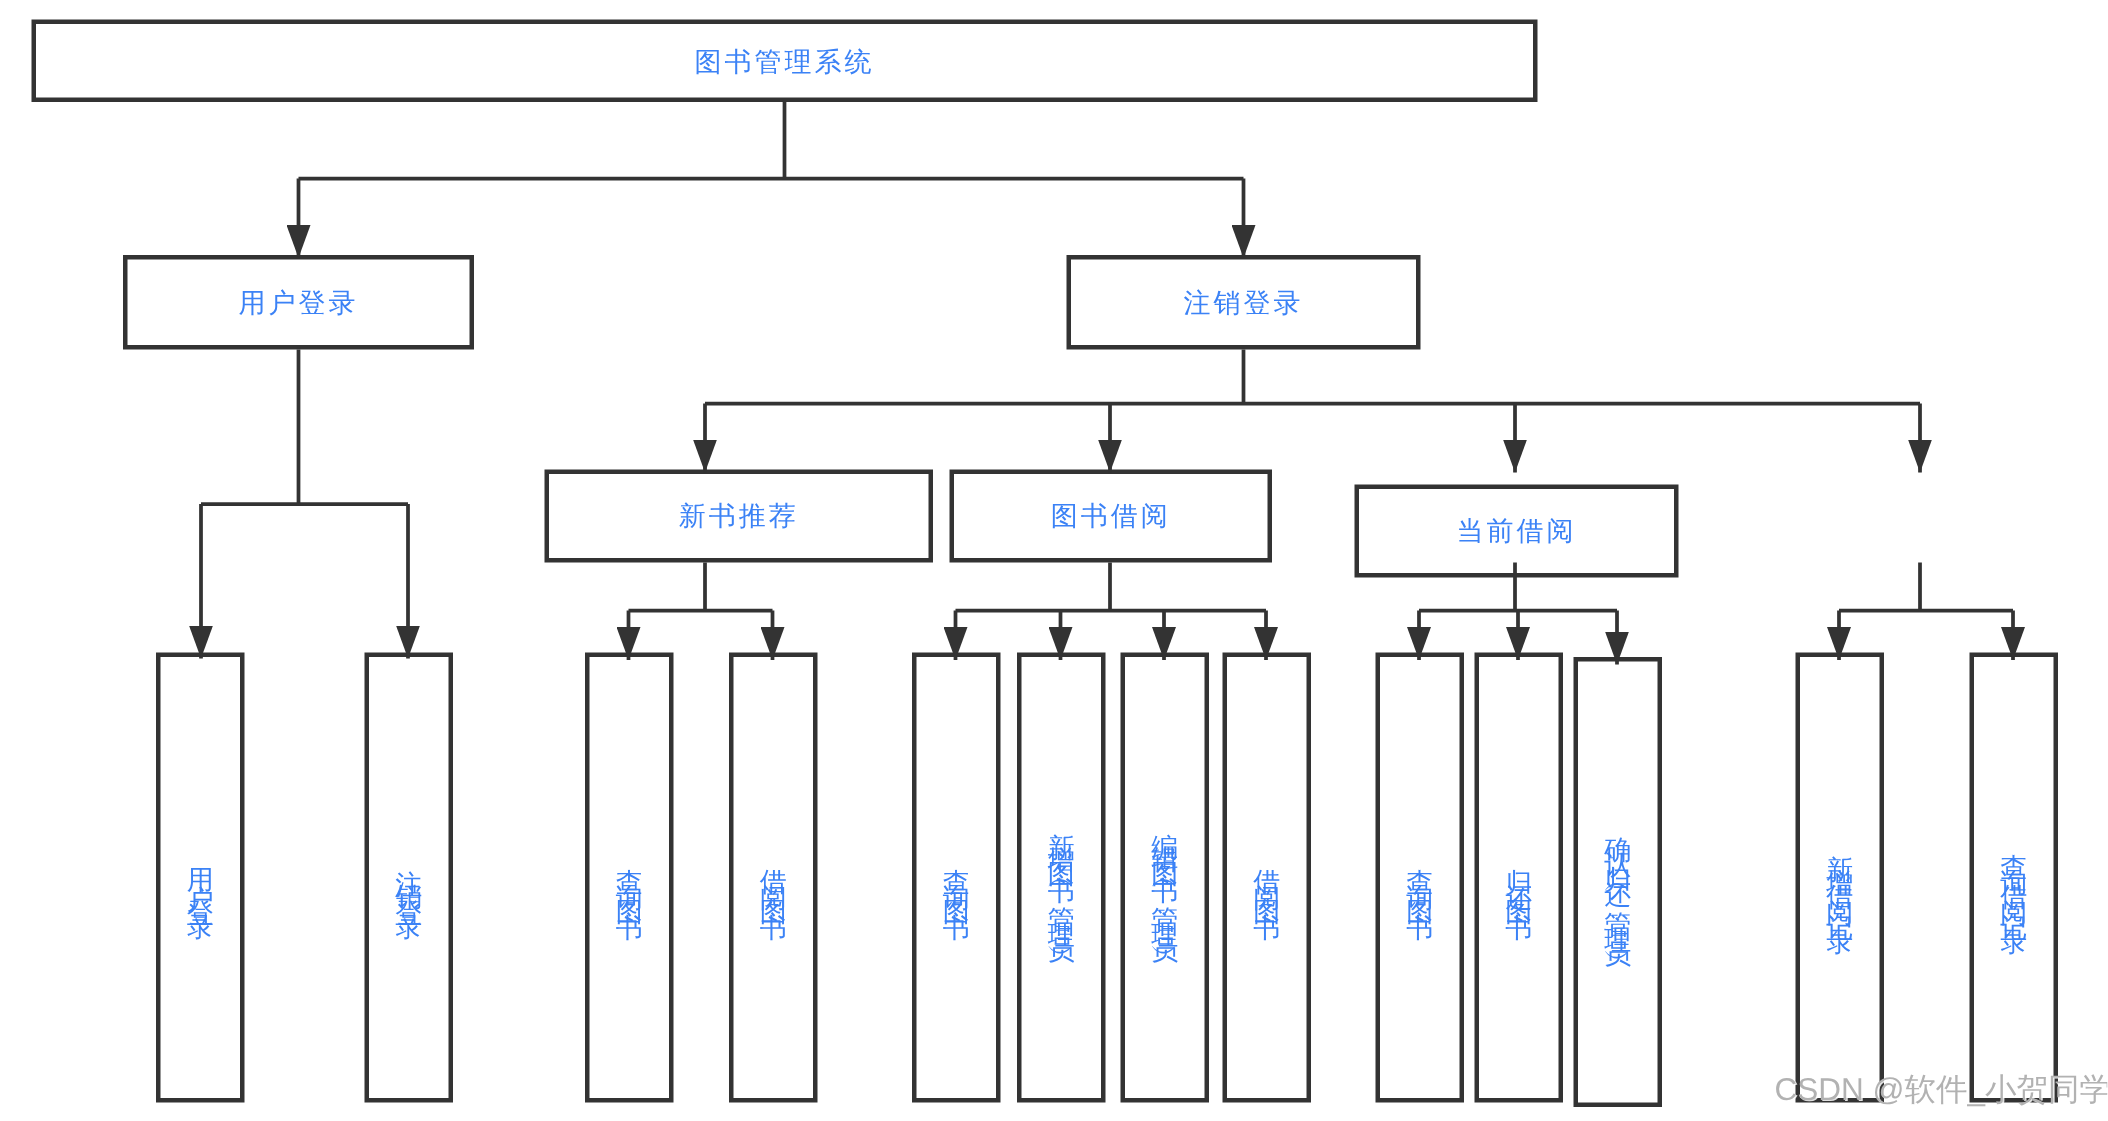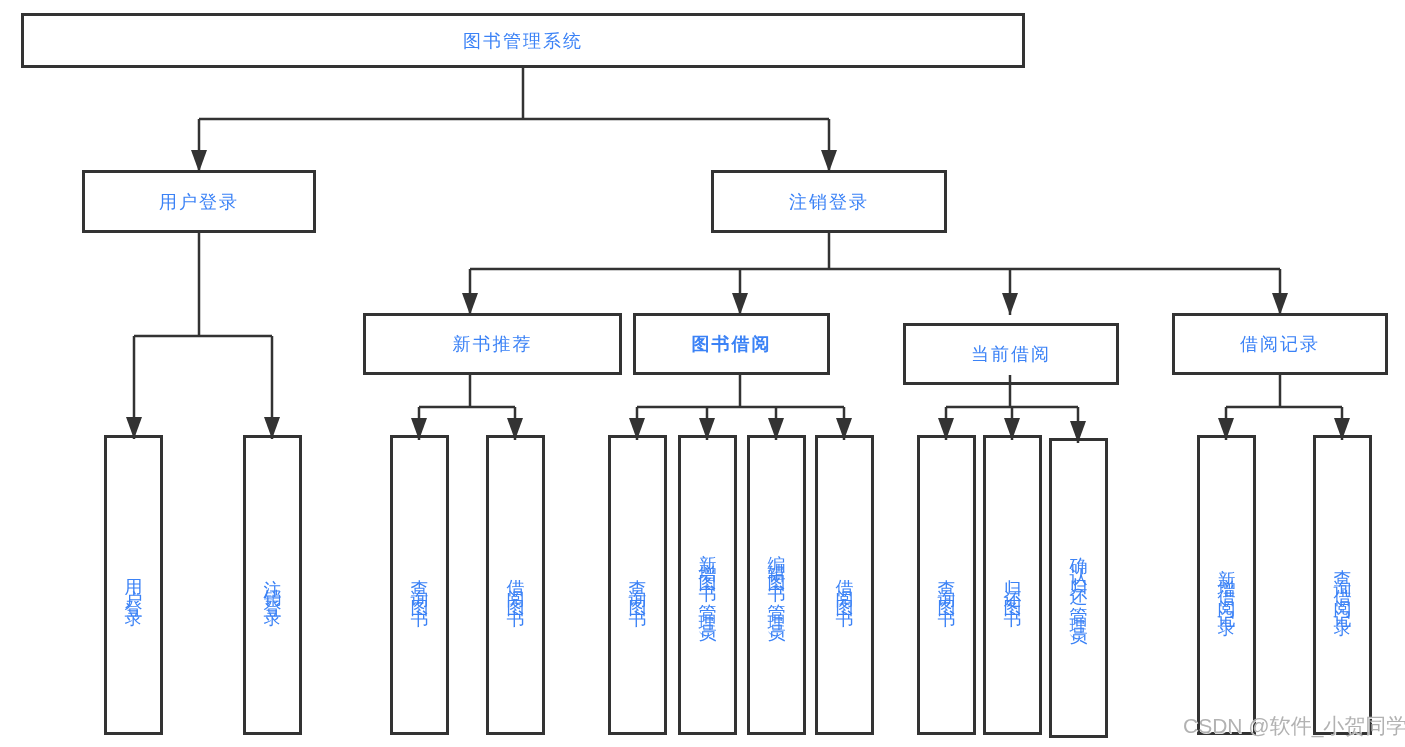--- a/index.html
+++ b/index.html
@@ -64,31 +64,28 @@
   </div>
 
   <div class="box h" style="left:711px; top:170px; width:236px; height:63px;">
     <span>注销登录</span>
   </div>
 
   <div class="box h" style="left:363px; top:313px; width:259px; height:62px;">
     <span>新书推荐</span>
   </div>
 
-  <div class="box h" style="left:633px; top:313px; width:197px; height:62px;font-weight:bold;">
+  <div class="box h" style="left:633px; top:313px; width:215px; height:62px;">
     <span>图书借阅</span>
   </div>
 
   <div class="box h" style="left:903px; top:323px; width:216px; height:62px;">
     <span>当前借阅</span>
   </div>
 
-  <div class="box h" style="left:1172px; top:313px; width:216px; height:62px;">
-    <span>借阅记录</span>
-  </div>
 
   <div class="box v" style="left:104px; top:435px; width:59px; height:300px;">
     <span>用户登录</span>
   </div>
 
   <div class="box v" style="left:243px; top:435px; width:59px; height:300px;">
     <span>注销登录</span>
   </div>
 
   <div class="box v" style="left:390px; top:435px; width:59px; height:300px;">

